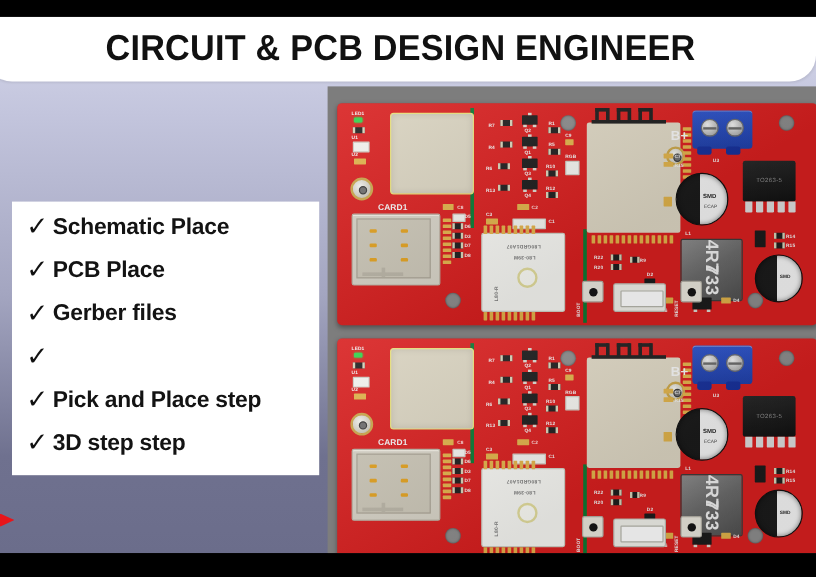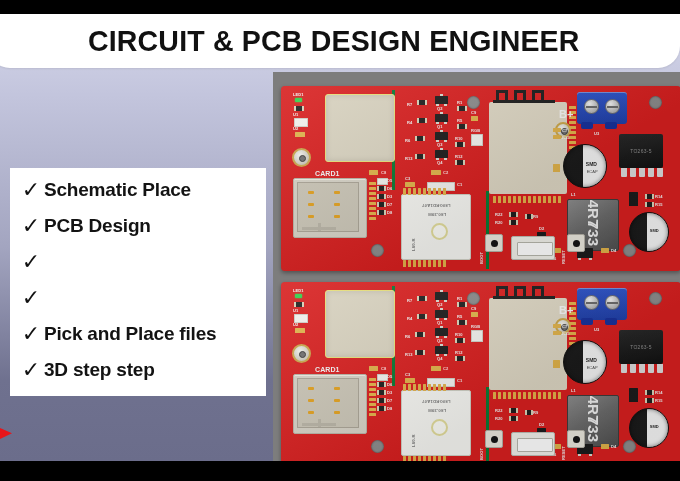--- a/index.html
+++ b/index.html
@@ -214,34 +214,35 @@
 
   <div class="feature-box">
 
     <div class="feature-row">
       <span class="check">✓</span>
       <span class="feature-label">Schematic Place</span>
     </div>
 
     <div class="feature-row">
       <span class="check">✓</span>
-      <span class="feature-label">PCB Design</span>
+      <span class="feature-label">PCB Place</span>
+    </div>
+
+    <div class="feature-row">
+      <span class="check">✓</span>
+      <span class="feature-label">Gerber files</span>
     </div>
 
     <div class="feature-row">
       <span class="check">✓</span>
     </div>
 
     <div class="feature-row">
       <span class="check">✓</span>
-    </div>
-
-    <div class="feature-row">
-      <span class="check">✓</span>
-      <span class="feature-label">Pick and Place files</span>
+      <span class="feature-label">Pick and Place step</span>
     </div>
 
     <div class="feature-row">
       <span class="check">✓</span>
       <span class="feature-label">3D step step</span>
     </div>
 
   </div>
 
   <div class="red-wedge"></div>

